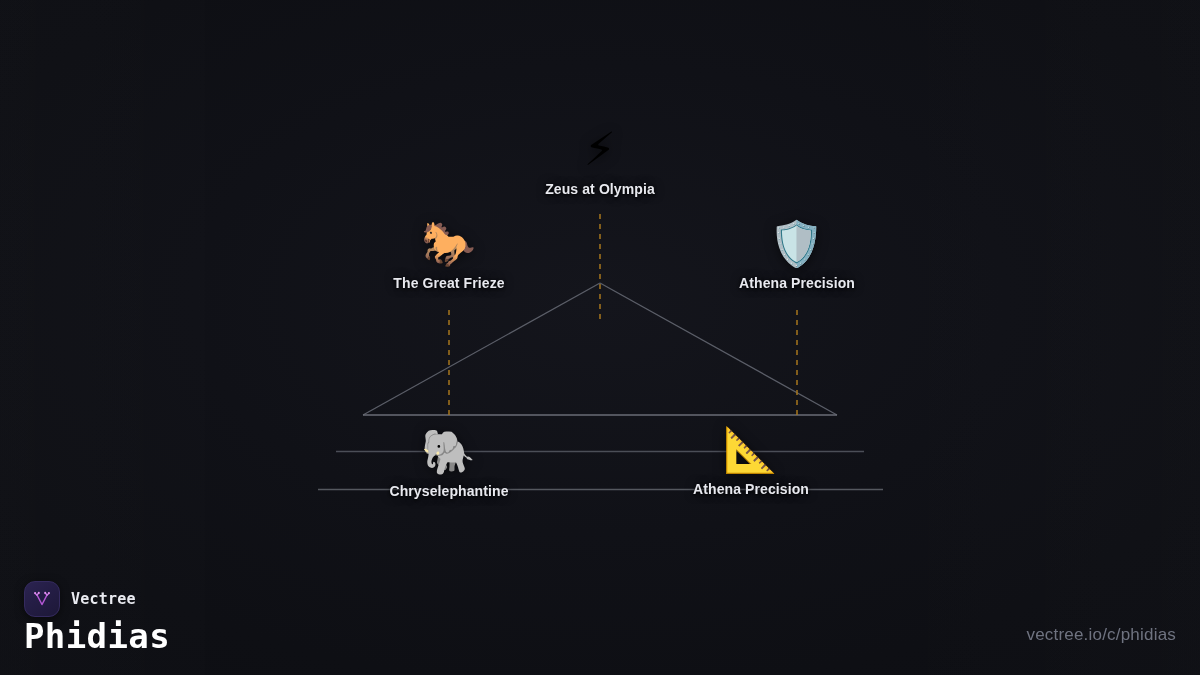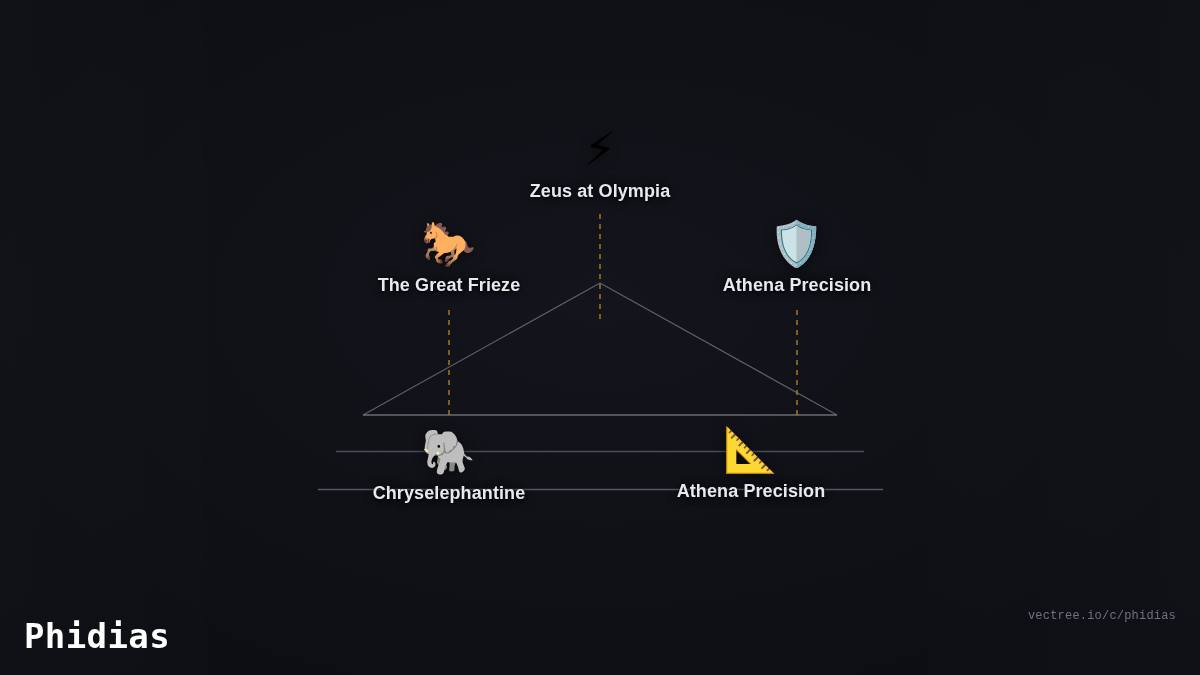--- a/index.html
+++ b/index.html
@@ -59,21 +59,21 @@
   }
   .node .glyph {
     font-family: "DejaVu Sans", sans-serif;
     line-height: 1;
     display: block;
     filter: drop-shadow(0 2px 6px rgba(0,0,0,0.55));
   }
   .node .label {
     display: block;
     margin-top: 9px;
-    font-size: 18px;
+    font-size: 14px;
     font-weight: 700;
     letter-spacing: 0.1px;
     color: #e8e9ef;
     text-shadow: 0 1px 3px rgba(0,0,0,0.9), 0 0 10px rgba(0,0,0,0.7);
     white-space: nowrap;
   }
 
   #node-root   { left: 600px; top: 126px; }
   #node-root   .glyph { font-size: 46px; }
   #node-left   { left: 449px; top: 222px; }
@@ -120,23 +120,23 @@
     font-size: 34px;
     font-weight: 700;
     color: #ffffff;
     letter-spacing: 0.4px;
     line-height: 1.05;
     text-align: right;
   }
   #site-url {
     position: absolute;
     right: 24px;
-    bottom: 52px;
-    font-family: Liberation Mono, monospace;
-    font-size: 12px;
+    bottom: 30px;
+    font-family: Liberation Sans, sans-serif;
+    font-size: 17px;
     color: #6f7380;
     letter-spacing: 0.2px;
   }
 </style>
 </head>
 <body>
 
 <div id="stage">
 
   <div class="bg-band b1"></div>
@@ -180,18 +180,34 @@
     </div>
 
     <div class="node" id="node-br">
       <span class="glyph">📐</span>
       <span class="label">Athena Precision</span>
     </div>
 
   </div>
 
   <div id="brand">
+    <div class="brand-row">
+      <div class="logo-mark">
+        <svg width="20" height="20" viewBox="0 0 20 20">
+          <path d="M5 6 L10 15.5 L15 6" fill="none" stroke="#b557d6" stroke-width="1.5" stroke-linecap="round" stroke-linejoin="round"></path>
+          <path d="M5 6 L3.2 4.4" fill="none" stroke="#d07ae8" stroke-width="1.3" stroke-linecap="round"></path>
+          <path d="M5 6 L6.6 4.2" fill="none" stroke="#d07ae8" stroke-width="1.3" stroke-linecap="round"></path>
+          <path d="M15 6 L13.4 4.2" fill="none" stroke="#d07ae8" stroke-width="1.3" stroke-linecap="round"></path>
+          <path d="M15 6 L16.8 4.4" fill="none" stroke="#d07ae8" stroke-width="1.3" stroke-linecap="round"></path>
+          <circle cx="3.1" cy="4.1" r="1.05" fill="#e08ff2"></circle>
+          <circle cx="6.8" cy="3.9" r="1.05" fill="#e08ff2"></circle>
+          <circle cx="13.2" cy="3.9" r="1.05" fill="#e08ff2"></circle>
+          <circle cx="16.9" cy="4.1" r="1.05" fill="#e08ff2"></circle>
+        </svg>
+      </div>
+      <span class="brand-name">Vectree</span>
+    </div>
     <div class="brand-title">Phidias</div>
   </div>
 
   <div id="site-url">vectree.io/c/phidias</div>
 
 </div>
 
 </body></html>

